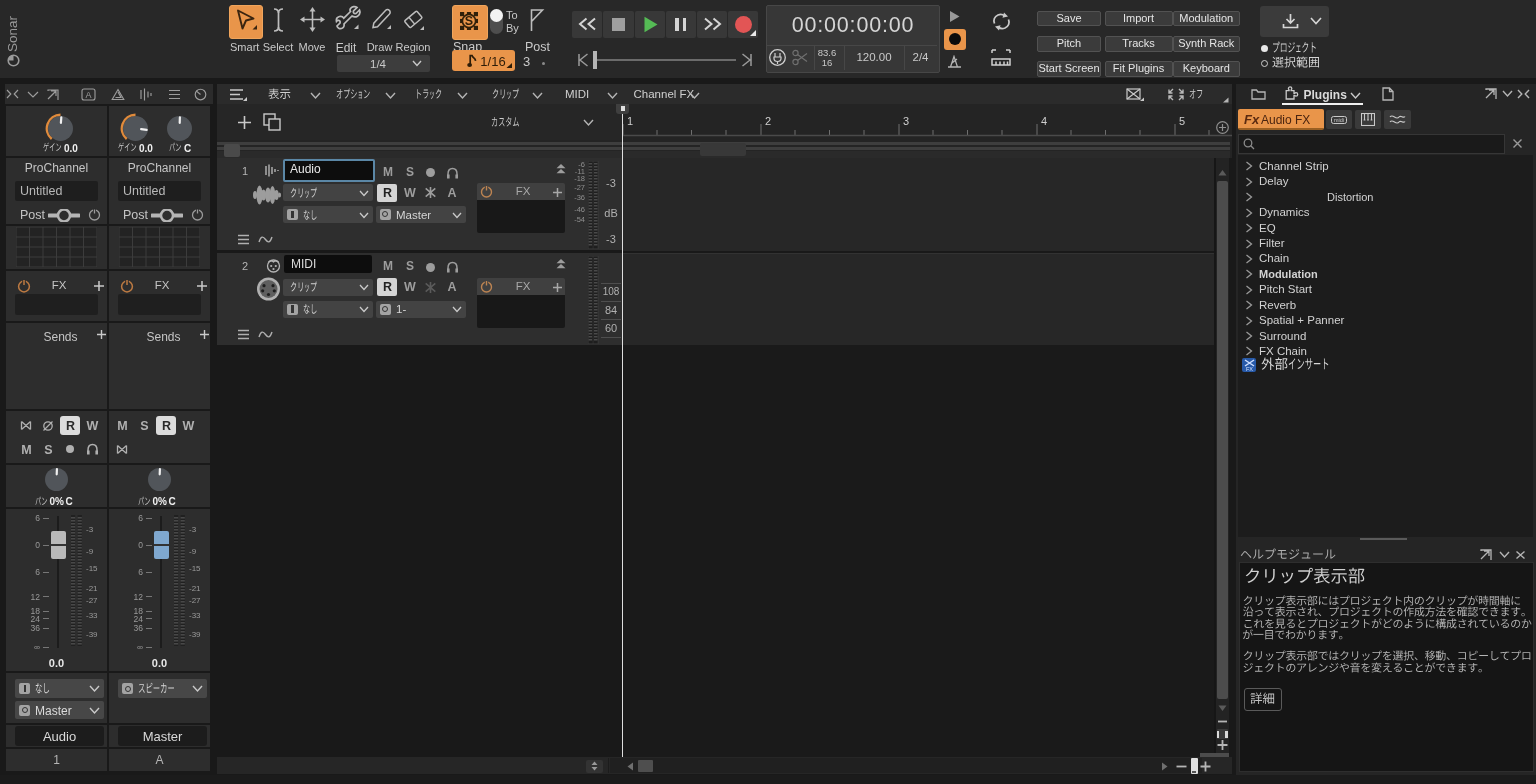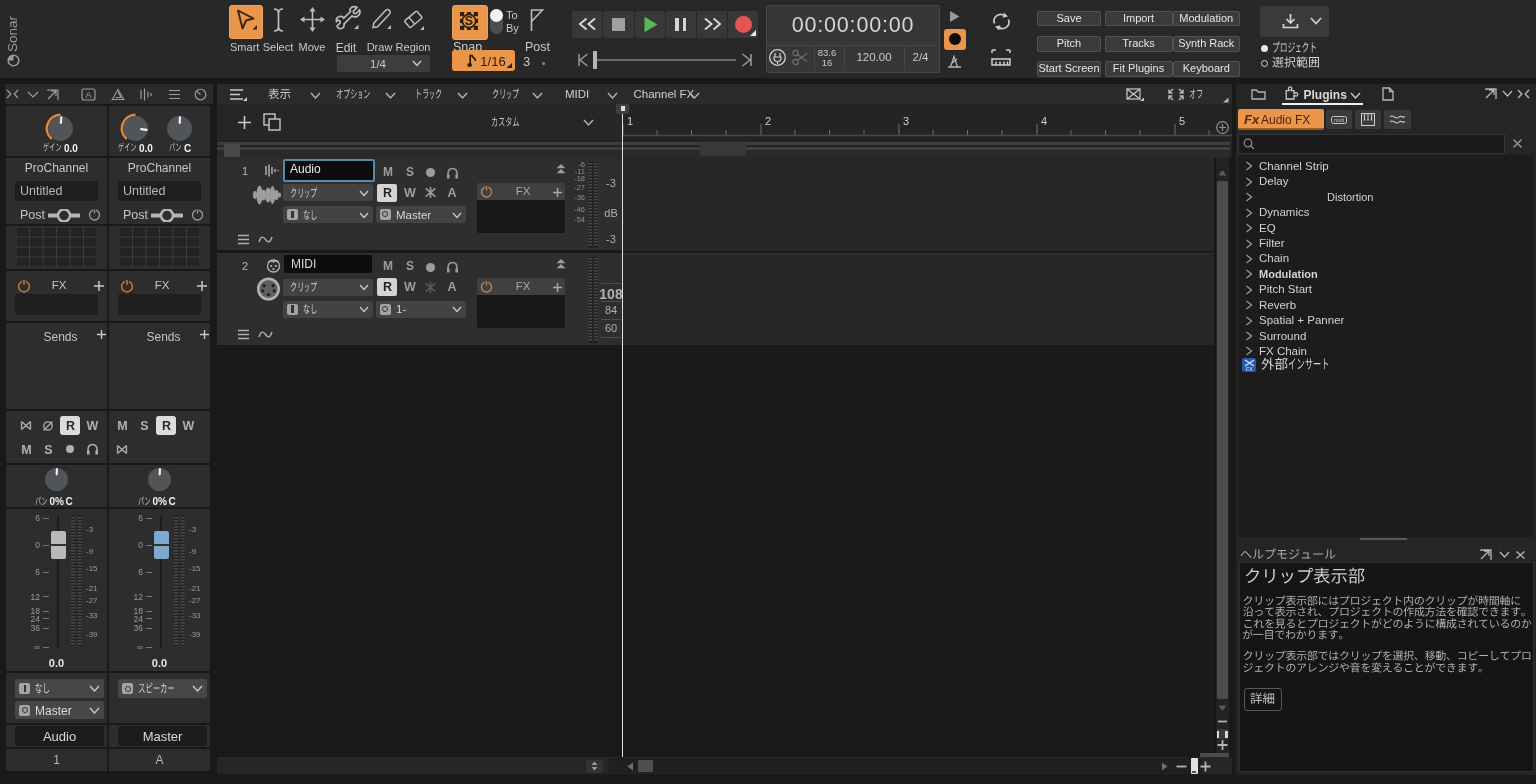--- a/index.html
+++ b/index.html
@@ -1172,21 +1172,21 @@
     <div style="position:absolute;right:951px;top:167px;font-size:7.5px;color:#8f8f8f;font-weight:normal;white-space:nowrap;">-11</div>
     <div style="position:absolute;right:951px;top:174px;font-size:7.5px;color:#8f8f8f;font-weight:normal;white-space:nowrap;">-18</div>
     <div style="position:absolute;right:951px;top:183px;font-size:7.5px;color:#8f8f8f;font-weight:normal;white-space:nowrap;">-27</div>
     <div style="position:absolute;right:951px;top:193px;font-size:7.5px;color:#8f8f8f;font-weight:normal;white-space:nowrap;">-36</div>
     <div style="position:absolute;right:951px;top:205px;font-size:7.5px;color:#8f8f8f;font-weight:normal;white-space:nowrap;">-46</div>
     <div style="position:absolute;right:951px;top:215px;font-size:7.5px;color:#8f8f8f;font-weight:normal;white-space:nowrap;">-54</div>
     <div style="position:absolute;left:611px;transform:translateX(-50%);top:176.5px;font-size:11px;color:#b0b0b0;font-weight:normal;white-space:nowrap;">-3</div>
     <div style="position:absolute;left:611px;transform:translateX(-50%);top:206.5px;font-size:11px;color:#b0b0b0;font-weight:normal;white-space:nowrap;">dB</div>
     <div style="position:absolute;left:611px;transform:translateX(-50%);top:233px;font-size:11px;color:#b0b0b0;font-weight:normal;white-space:nowrap;">-3</div>
     <div style="position:absolute;left:601px;top:283px;width:20px;height:17.5px;border-top:1px solid #4e4e4e;"></div>
-    <div style="position:absolute;left:611px;transform:translateX(-50%);top:285.5px;font-size:14px;color:#b0b0b0;font-weight:bold;white-space:nowrap;">108</div>
+    <div style="position:absolute;left:611px;transform:translateX(-50%);top:285.5px;font-size:10px;color:#b0b0b0;font-weight:normal;white-space:nowrap;">108</div>
     <div style="position:absolute;left:601px;top:301px;width:20px;height:17.5px;border-top:1px solid #4e4e4e;"></div>
     <div style="position:absolute;left:611px;transform:translateX(-50%);top:303.5px;font-size:11px;color:#b0b0b0;font-weight:normal;white-space:nowrap;">84</div>
     <div style="position:absolute;left:601px;top:319px;width:20px;height:17.5px;border-top:1px solid #4e4e4e;"></div>
     <div style="position:absolute;left:611px;transform:translateX(-50%);top:321.5px;font-size:11px;color:#b0b0b0;font-weight:normal;white-space:nowrap;">60</div>
     <div style="position:absolute;left:601px;top:337px;width:20px;height:1px;background:#4e4e4e;"></div>
     <div style="position:absolute;left:622px;top:104px;width:610px;height:36px;background:#242424;"></div>
     <div style="position:absolute;left:622px;top:158px;width:592px;height:92.5px;background:#272727;"></div>
     <div style="position:absolute;left:622px;top:252.5px;width:592px;height:92px;background:#272727;border-top:1px solid #323232;"></div>
     <div style="position:absolute;left:217px;top:345px;width:405px;height:412px;background:#191919;"></div>
     <div style="position:absolute;left:622px;top:345px;width:592px;height:412px;background:#1a1a1a;"></div>

